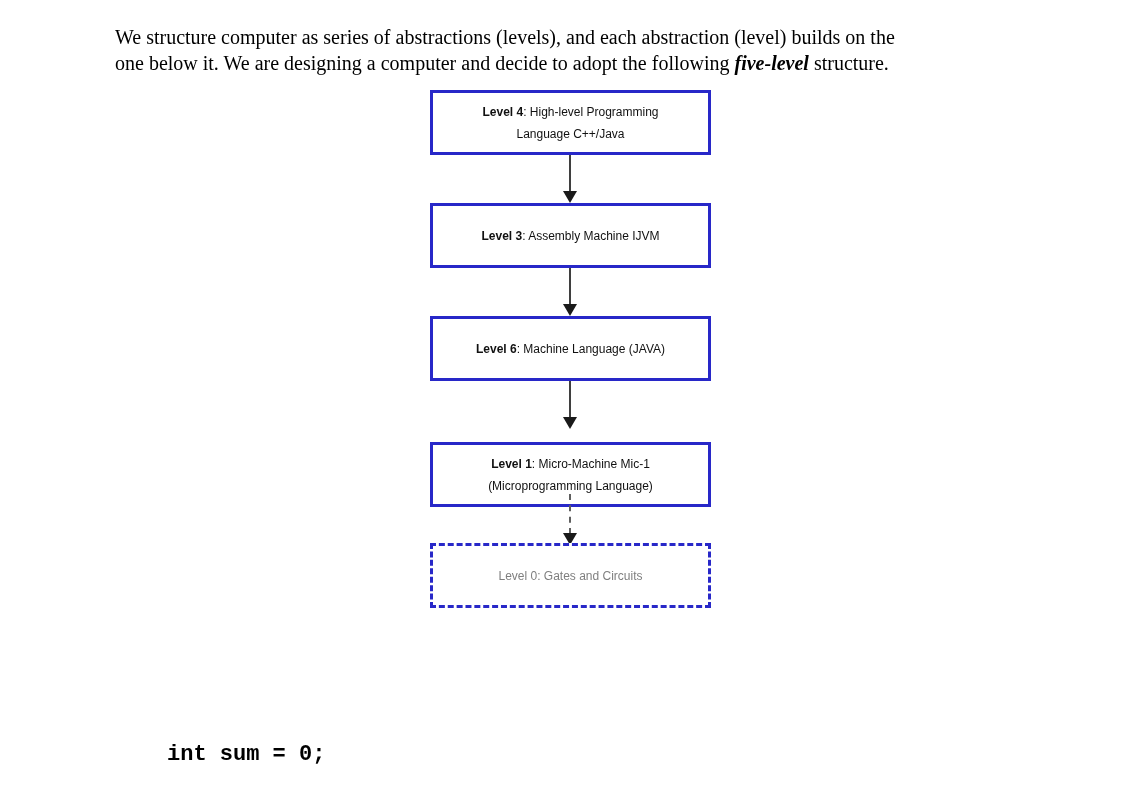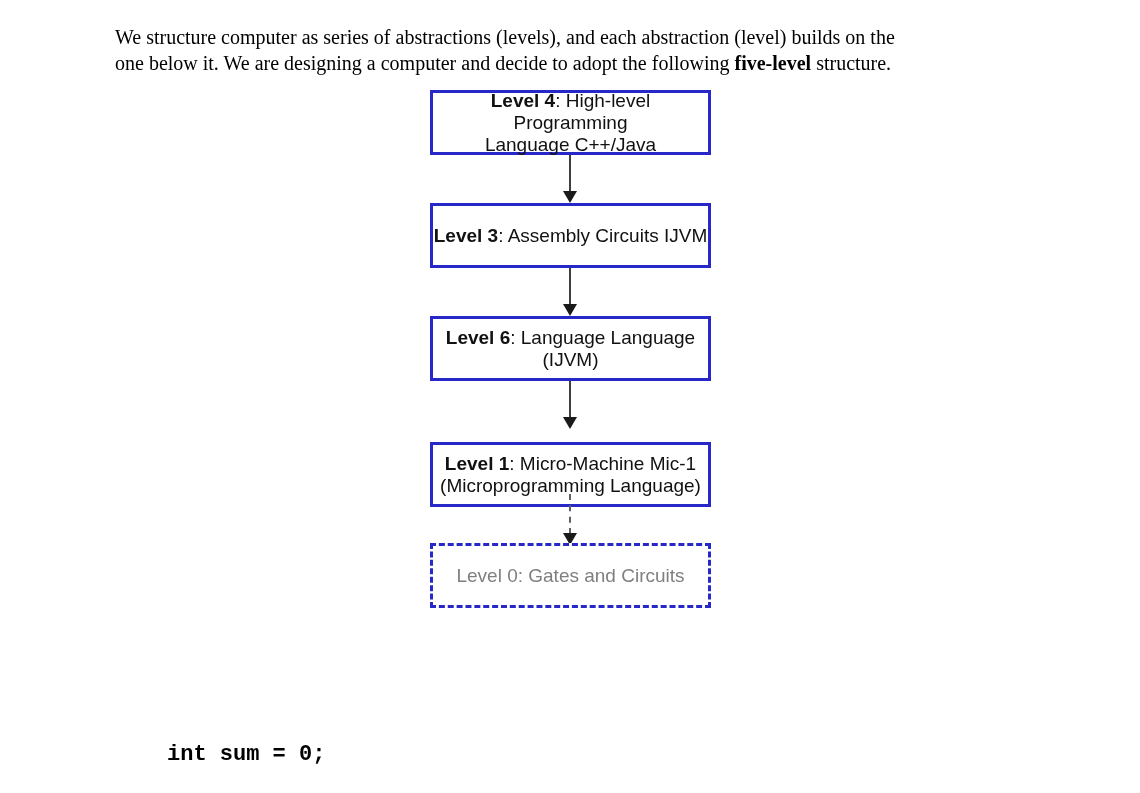--- a/index.html
+++ b/index.html
@@ -18,37 +18,37 @@
     background:var(--background);
     overflow:hidden;
     color:var(--body-text);
   }
   
   .intro{
     position:absolute;left:115px;top:4px;width:920px;
     font-family:"Liberation Serif", serif;
     font-size:20px;line-height:26px;color:var(--body-text);
   }
-  .bi{font-weight:bold;}
+  .bi{font-weight:bold;font-style:italic;}
   .code-intro{
     position:absolute;left:115px;top:663px;
     font-family:"Liberation Serif", serif;
     font-size:20px;line-height:26px;color:var(--body-text);
     white-space:nowrap;
   }
   
   .lbox{
     position:absolute;left:430px;width:281px;height:65px;
     box-sizing:border-box;
     border:3px solid var(--box-border);
     background:#ffffff;
     display:flex;align-items:center;justify-content:center;
     text-align:center;
     font-family:"Liberation Sans", sans-serif;
-    font-size:19px;line-height:22px;color:#111111;
+    font-size:12px;line-height:22px;color:#111111;
   }
   .lbox.dashed{
     border-style:dashed;
     color:var(--level0-text);
   }
   .lbox b{font-weight:bold;}
   
   .arrow{position:absolute;left:563px;width:14px;}
   .arrow .shaft{
     position:absolute;left:6px;top:0;bottom:11px;width:2px;
@@ -87,32 +87,32 @@
     </div>
   </div>
 
   <div class="arrow" style="top:155px;height:48px">
     <span class="shaft"></span>
     <span class="head"></span>
   </div>
 
   <div class="lbox" style="top:203px">
     <div>
-      <div><b>Level 3</b><span>: Assembly Circuits IJVM</span></div>
+      <div><b>Level 3</b><span>: Assembly Machine IJVM</span></div>
     </div>
   </div>
 
   <div class="arrow" style="top:268px;height:48px">
     <span class="shaft"></span>
     <span class="head"></span>
   </div>
 
   <div class="lbox" style="top:316px">
     <div>
-      <div><b>Level 6</b><span>: Language Language (IJVM)</span></div>
+      <div><b>Level 6</b><span>: Machine Language (JAVA)</span></div>
     </div>
   </div>
 
   <div class="arrow" style="top:381px;height:48px">
     <span class="shaft"></span>
     <span class="head"></span>
   </div>
 
   <div class="lbox" style="top:442px">
     <div>

